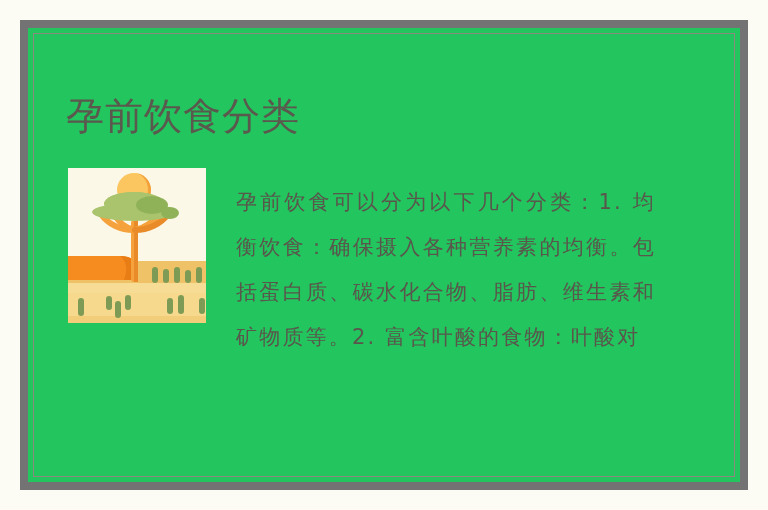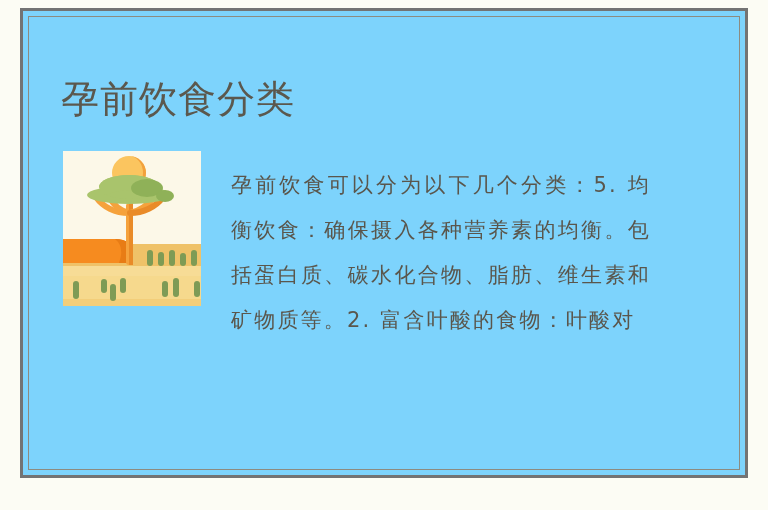--- a/index.html
+++ b/index.html
@@ -10,26 +10,26 @@
     width: 768px;
     height: 510px;
     background: #FCFCF4;
     font-family: "Liberation Sans", sans-serif;
     overflow: hidden;
   }
 
   .card {
     position: absolute;
     left: 20px;
-    top: 8px;
+    top: 20px;
     width: 728px;
     height: 470px;
     box-sizing: border-box;
-    background: #7dd3fc;
-    border: 3px solid #737373;
+    background: #22c55e;
+    border: 8px solid #737373;
   }
   .card-inner-rule {
     position: absolute;
     left: 5px;
     top: 5px;
     right: 5px;
     bottom: 5px;
     border: 1px solid #8C8B80;
     pointer-events: none;
   }
@@ -140,17 +140,17 @@
           <rect x="47" y="133" width="6" height="17" rx="3"></rect>
           <rect x="57" y="127" width="6" height="15" rx="3"></rect>
           <rect x="99" y="130" width="6" height="16" rx="3"></rect>
           <rect x="110" y="127" width="6" height="19" rx="3"></rect>
           <rect x="131" y="130" width="6" height="16" rx="3"></rect>
         </g>
       </svg>
     </div>
 
     <div class="body-text">
-      <p>孕前饮食可以分为以下几个分类：5. 均衡饮食：确保摄入各种营养素的均衡。包括蛋白质、碳水化合物、脂肪、维生素和矿物质等。2. 富含叶酸的食物：叶酸对</p>
+      <p>孕前饮食可以分为以下几个分类：1. 均衡饮食：确保摄入各种营养素的均衡。包括蛋白质、碳水化合物、脂肪、维生素和矿物质等。2. 富含叶酸的食物：叶酸对</p>
     </div>
 
   </div>
 </div>
 
 </body></html>

